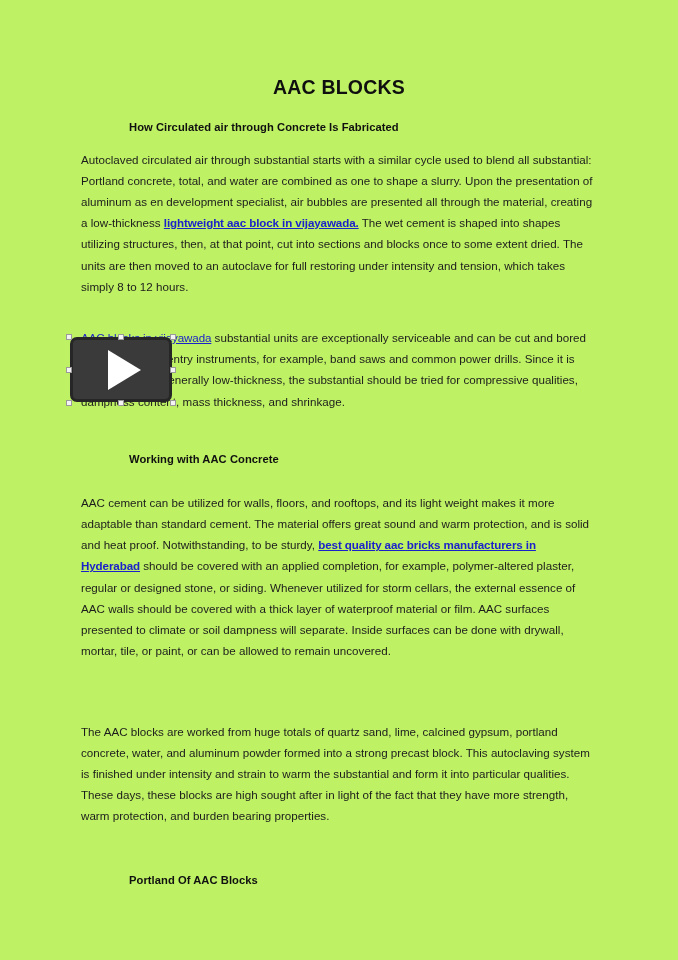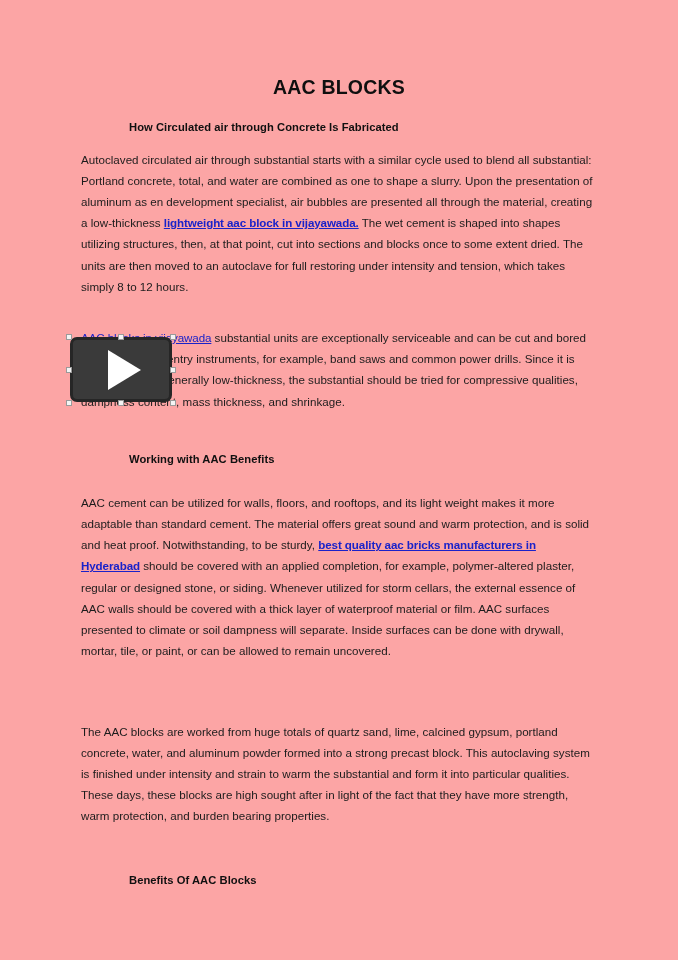--- a/index.html
+++ b/index.html
@@ -12,21 +12,21 @@
     width: 678px;
     height: 960px;
     overflow: hidden;
     font-family: "Liberation Sans", sans-serif;
     color: #1a1a1a;
   }
   .page {
     position: relative;
     width: 678px;
     height: 960px;
-    background: #fca5a5;
+    background: #bef264;
     box-sizing: border-box;
     padding: 0 81px;
   }
   .doc-title {
     text-align: center;
     font-size: 19.5px;
     font-weight: bold;
     letter-spacing: 0.2px;
     color: #0f0f0f;
     margin: 0;
@@ -132,39 +132,39 @@
     <div class="sp-after-head"></div>
 
     <p class="body-text"><span>Autoclaved circulated air through substantial starts with a similar cycle used to blend all substantial: Portland concrete, total, and water are combined as one to shape a slurry. Upon the presentation of aluminum as en development specialist, air bubbles are presented all through the material, creating a low-thickness </span><a class="doc-link" href="#">lightweight aac block in vijayawada.</a><span> The wet cement is shaped into shapes utilizing structures, then, at that point, cut into sections and blocks once to some extent dried. The units are then moved to an autoclave for full restoring under intensity and tension, which takes simply 8 to 12 hours.</span></p>
 
     <div class="sp-block"></div>
 
     <p class="body-text"><a class="doc-link thin" href="#">AAC blocks in vijayawada</a><span> substantial units are exceptionally serviceable and can be cut and bored with regular carpentry instruments, for example, band saws and common power drills. Since it is lightweight and generally low-thickness, the substantial should be tried for compressive qualities, dampness content, mass thickness, and shrinkage.</span></p>
 
     <div class="sp-block-lg"></div>
 
-    <h2 class="section-heading">Working with AAC Benefits</h2>
+    <h2 class="section-heading">Working with AAC Concrete</h2>
 
     <div class="sp-after-head"></div>
 
 
     <div class="sp-para"></div>
 
     <p class="body-text"><span>AAC cement can be utilized for walls, floors, and rooftops, and its light weight makes it more adaptable than standard cement. The material offers great sound and warm protection, and is solid and heat proof. Notwithstanding, to be sturdy, </span><a class="doc-link" href="#">best quality aac bricks manufacturers in Hyderabad</a><span> should be covered with an applied completion, for example, polymer-altered plaster, regular or designed stone, or siding. Whenever utilized for storm cellars, the external essence of AAC walls should be covered with a thick layer of waterproof material or film. AAC surfaces presented to climate or soil dampness will separate. Inside surfaces can be done with drywall, mortar, tile, or paint, or can be allowed to remain uncovered.</span></p>
 
     <div class="sp-block-xl"></div>
 
 
     <div class="sp-after-head"></div>
 
     <p class="body-text">The AAC blocks are worked from huge totals of quartz sand, lime, calcined gypsum, portland concrete, water, and aluminum powder formed into a strong precast block. This autoclaving system is finished under intensity and strain to warm the substantial and form it into particular qualities. These days, these blocks are high sought after in light of the fact that they have more strength, warm protection, and burden bearing properties.</p>
 
     <div class="sp-block-xl"></div>
 
-    <h2 class="section-heading">Benefits Of AAC Blocks</h2>
+    <h2 class="section-heading">Portland Of AAC Blocks</h2>
 
   </div>
 
   <div class="video-wrap">
     <div class="video-box">
       <div class="play-triangle"></div>
     </div>
     <span class="handle tl"></span>
     <span class="handle tc"></span>
     <span class="handle tr"></span>

